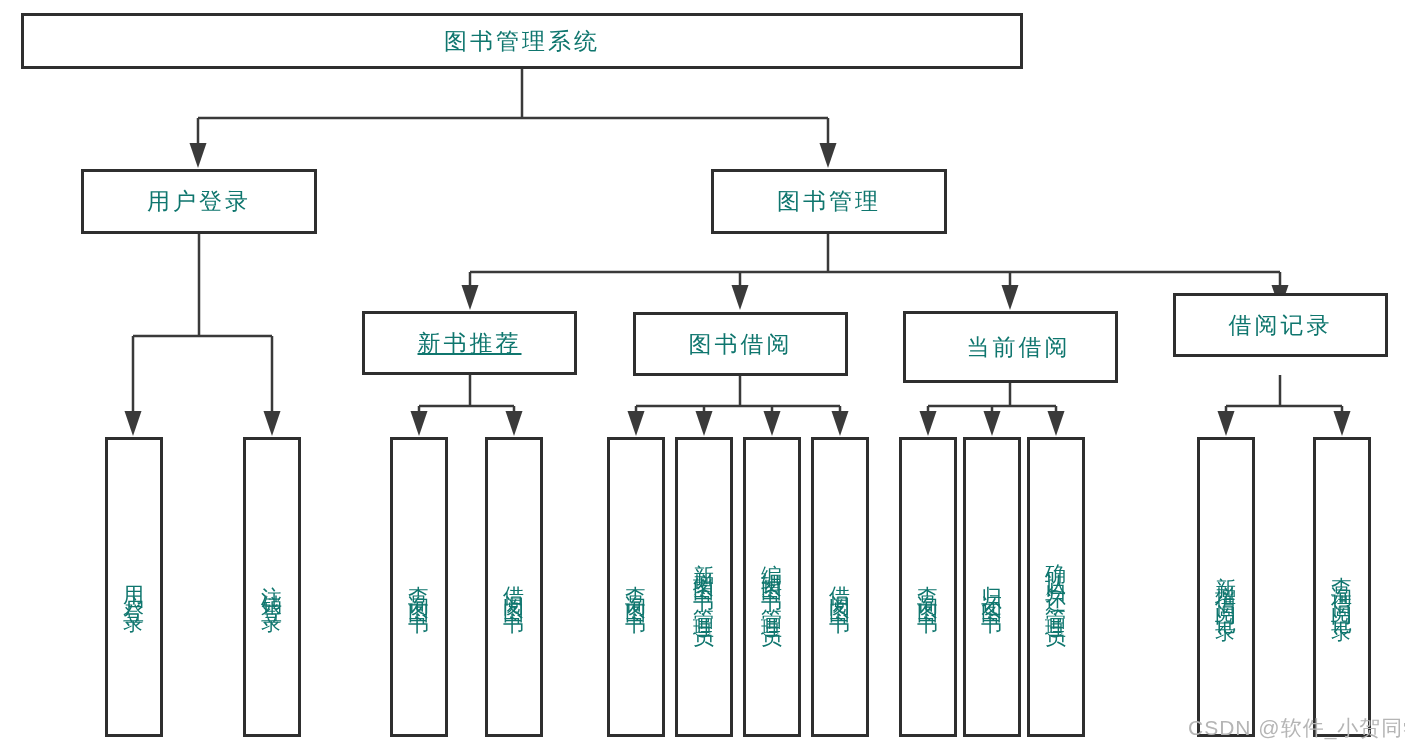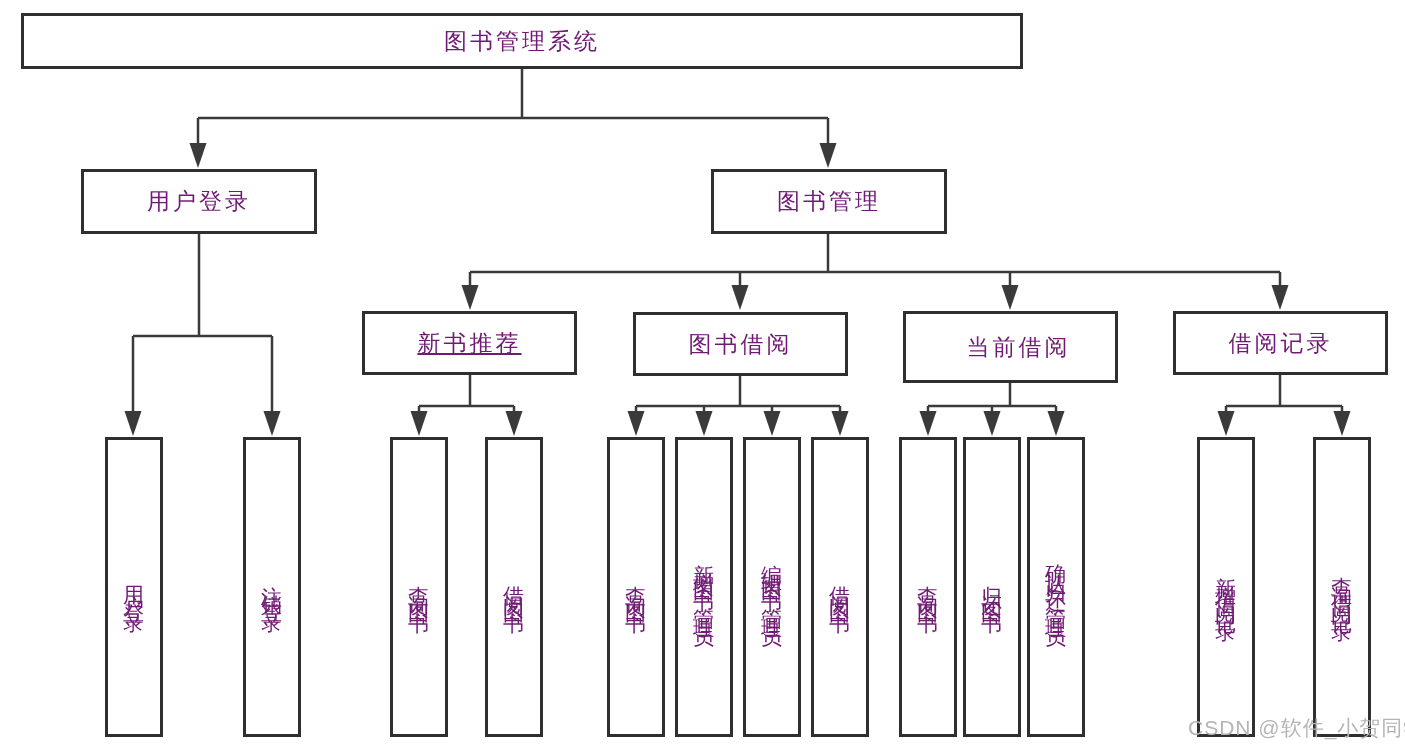--- a/index.html
+++ b/index.html
@@ -12,21 +12,21 @@
     overflow: hidden;
   }
   .node {
     position: absolute;
     box-sizing: border-box;
     background: #ffffff;
     border: 3px solid #2f2f2f;
     display: flex;
     align-items: center;
     justify-content: center;
-    color: #701a75;
+    color: #0f766e;
     z-index: 2;
   }
   .hnode span {
     font-size: 23px;
     letter-spacing: 3px;
     white-space: nowrap;
   }
   .vnode { width: 58px; height: 300px; top: 437px; }
   .vnode span {
     writing-mode: vertical-rl;
@@ -119,21 +119,21 @@
 
   <div class="node hnode" style="left:362px; top:311px; width:215px; height:64px;text-decoration:underline;">
     <span>新书推荐</span>
   </div>
   <div class="node hnode" style="left:633px; top:312px; width:215px; height:64px;">
     <span>图书借阅</span>
   </div>
   <div class="node hnode" style="left:903px; top:311px; width:215px; height:72px;padding-left:16px;">
     <span>当前借阅</span>
   </div>
-  <div class="node hnode" style="left:1173px; top:311px; width:215px; height:64px;">
+  <div class="node hnode" style="left:1173px; top:293px; width:215px; height:64px;">
     <span>借阅记录</span>
   </div>
 
   <div class="node vnode" style="left:105px;">
     <span>用户登录</span>
   </div>
   <div class="node vnode" style="left:243px;">
     <span>注销登录</span>
   </div>
 

